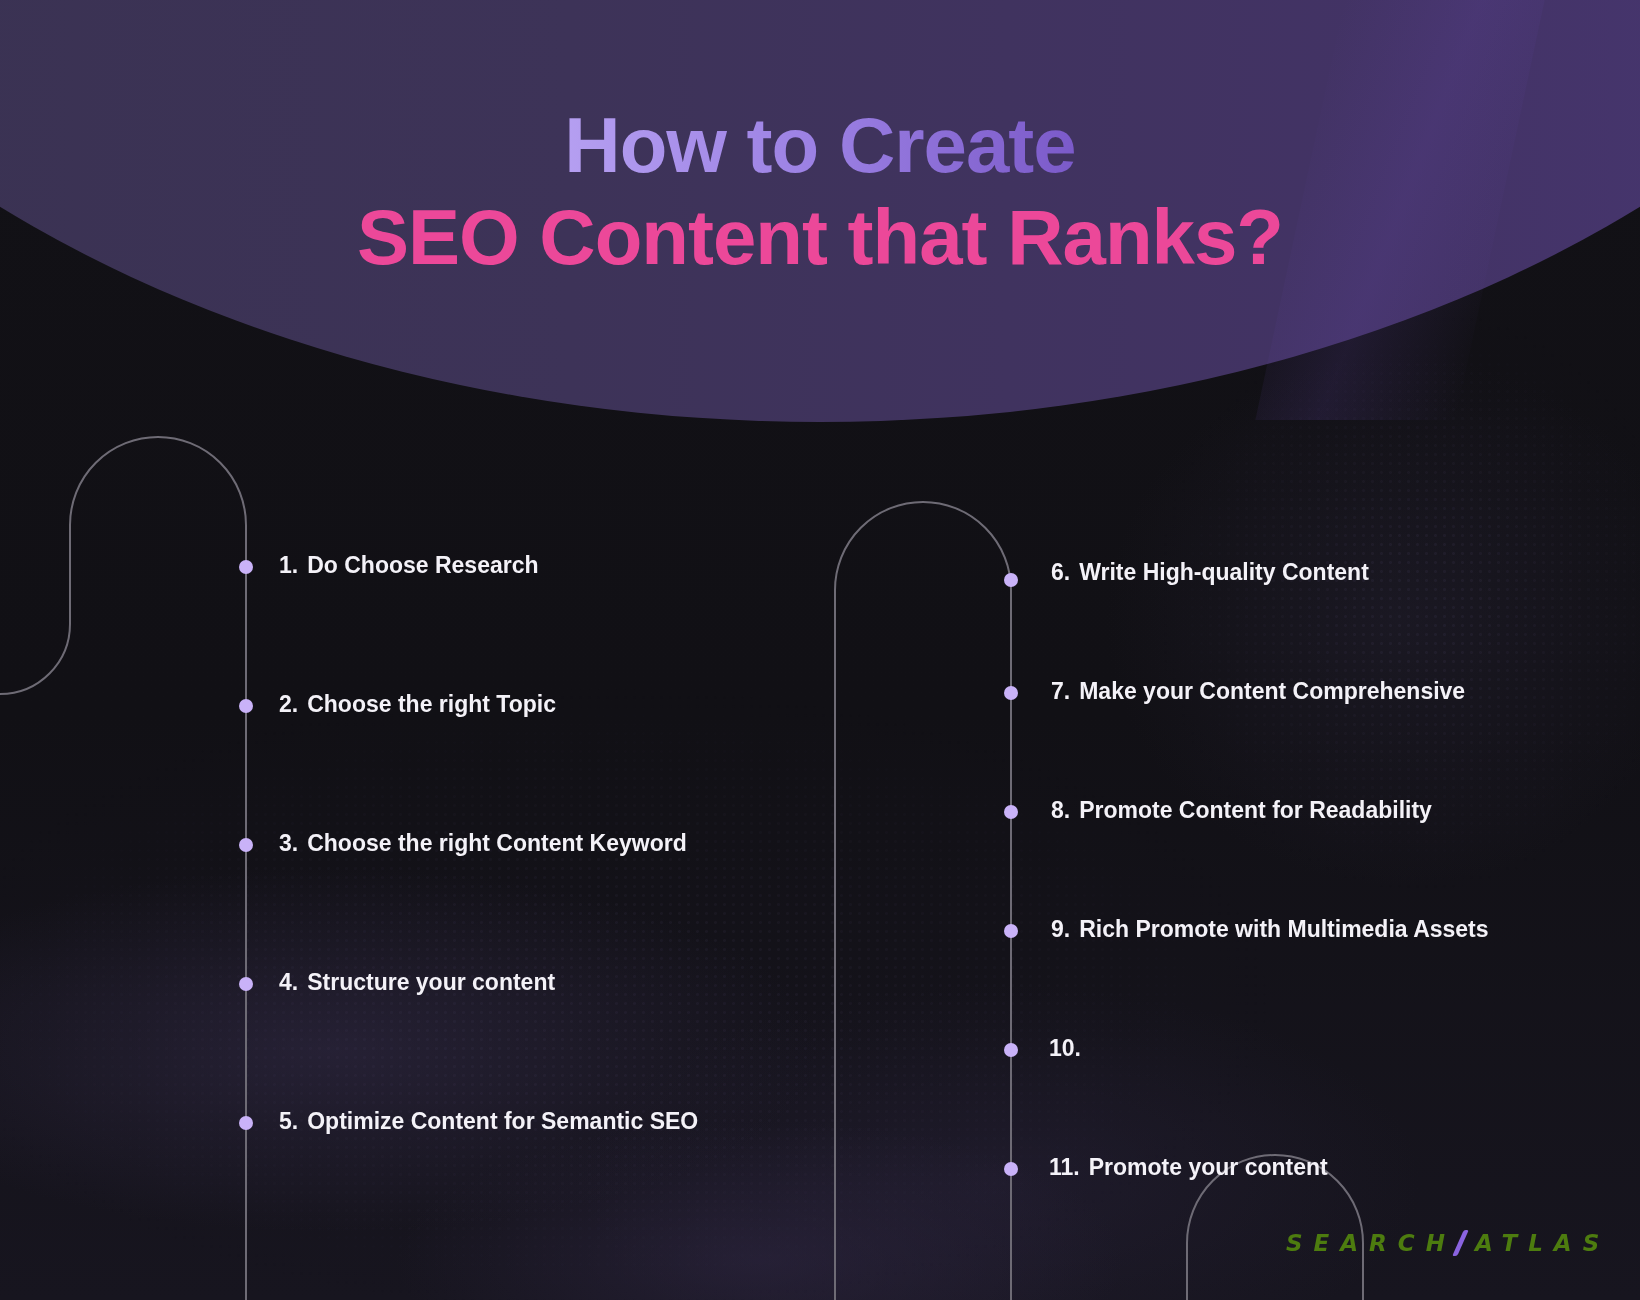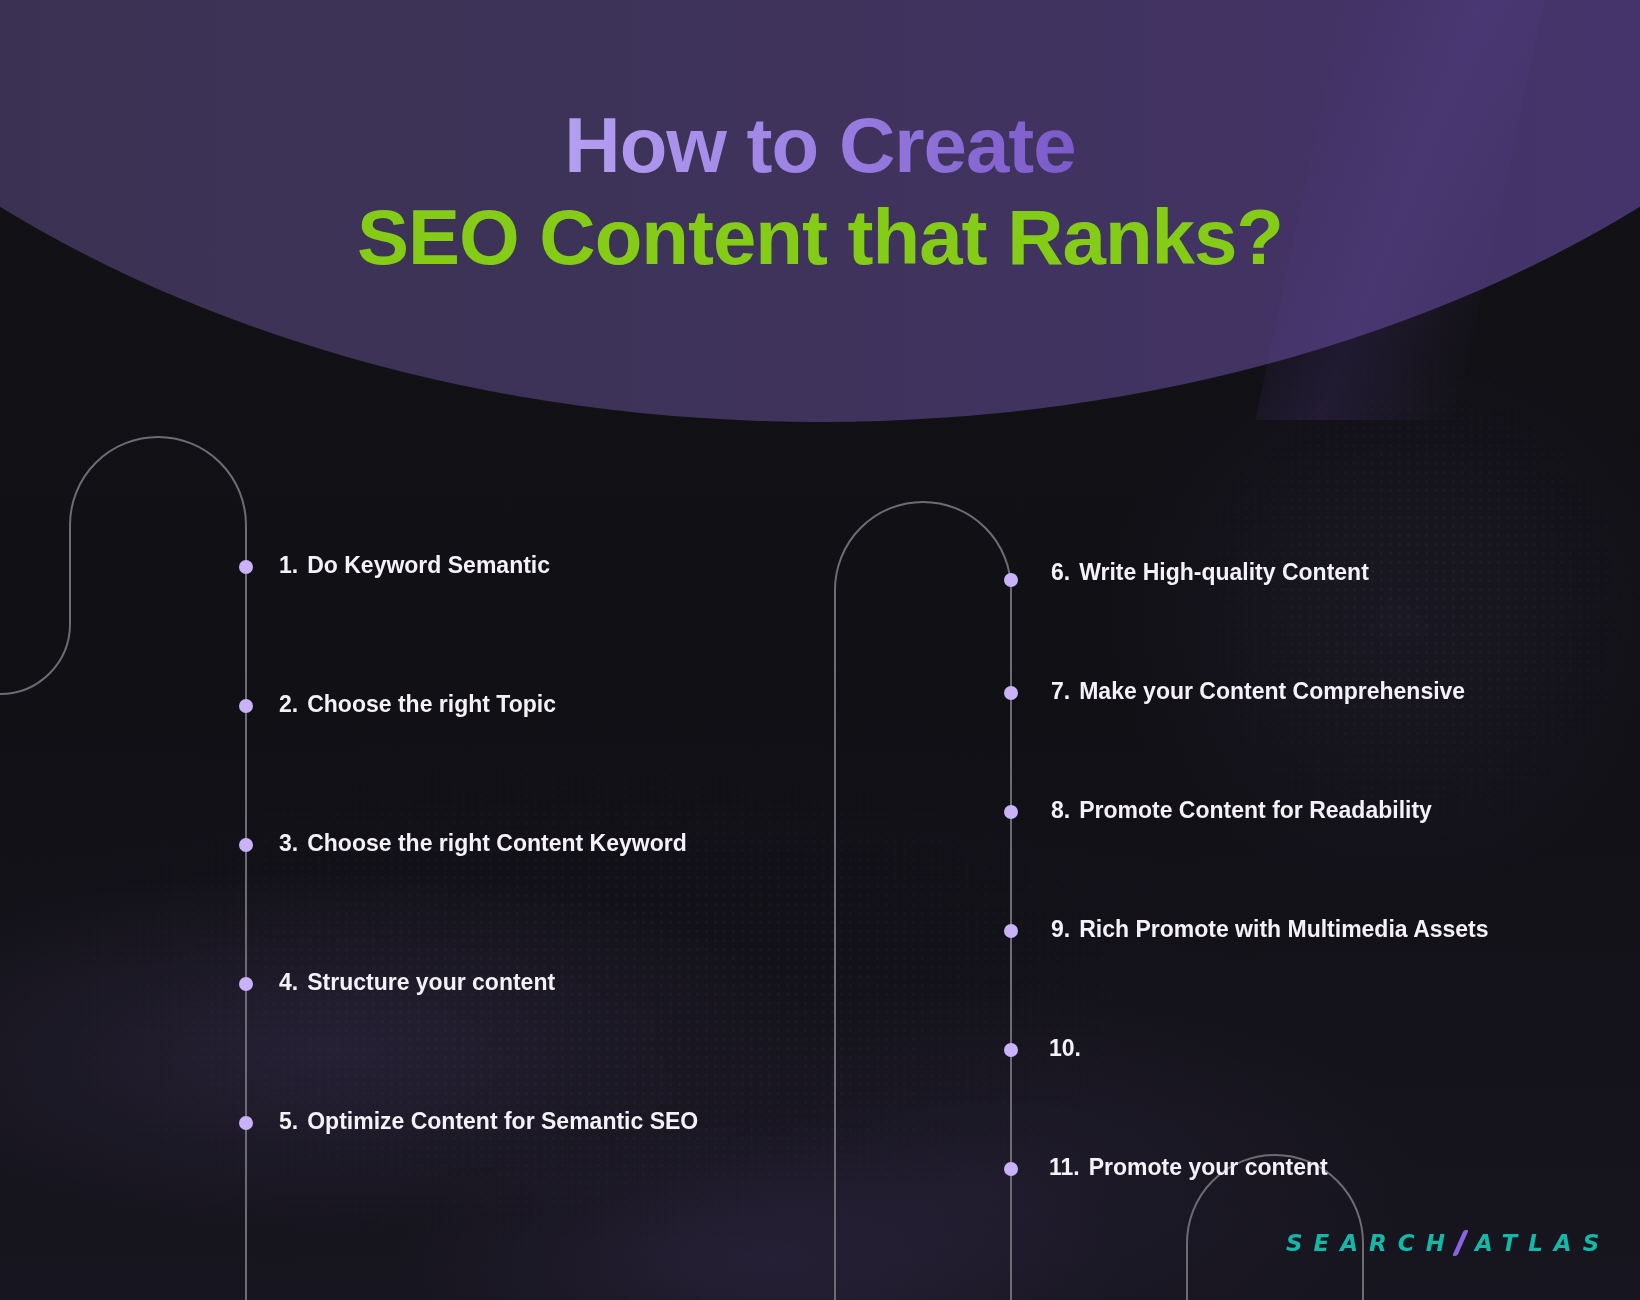--- a/index.html
+++ b/index.html
@@ -47,36 +47,36 @@
     font-weight: 700; letter-spacing: -1px; margin: 0;
   }
   .title-1 {
     top: 100px; font-size: 78px; line-height: 90px;
   }
   .title-1 span {
     background: linear-gradient(90deg, #b59ff1 0%, #9b80e3 50%, #7b5ac9 100%);
     -webkit-background-clip: text; background-clip: text; color: transparent;
   }
   .title-2 {
-    top: 192px; font-size: 78px; line-height: 90px; color: #84cc16;
+    top: 192px; font-size: 78px; line-height: 90px; color: #ec4899;
   }
   svg.lines { position: absolute; left: 0; top: 0; }
   .item {
     position: absolute; display: flex; align-items: center;
     color: #f4f2f8; font-weight: 700; font-size: 23px; white-space: nowrap;
   }
   .dot {
     position: absolute; width: 14px; height: 14px; border-radius: 50%;
     background: #c9b2f8; margin-left: -7px; margin-top: -7px;
   }
   .num { display: inline-block; margin-right: 9px; }
   .logo {
     position: absolute; left: 1286px; top: 1230px;
     font-family: "DejaVu Sans", sans-serif; font-weight: 700; font-style: italic;
-    font-size: 23px; letter-spacing: 11px; color: #14b8a6;
+    font-size: 23px; letter-spacing: 11px; color: #4d7c0f;
     display: flex; align-items: center;
   }
   .logo .slash {
     display: inline-block; width: 5px; height: 26px; background: #8a63e0;
     transform: skewX(-24deg); margin: 0 12px 0 2px; border-radius: 2px;
   }
 </style>
 </head>
 <body>
 
@@ -95,21 +95,21 @@
   <path d="M 0 694 A 70 70 0 0 0 70 624 L 70 525 A 88 88 0 0 1 246 525 L 246 1300" fill="none" stroke="#6e6b75" stroke-width="2"></path>
 
   <path d="M 835 1300 L 835 590 A 88 88 0 0 1 1011 590 L 1011 1300" fill="none" stroke="#6e6b75" stroke-width="2"></path>
 
   <path d="M 1187 1300 L 1187 1243 A 88 88 0 0 1 1363 1243 L 1363 1300" fill="none" stroke="#6e6b75" stroke-width="2"></path>
 </svg>
 
 <div class="dot" style="left:246px; top:567px;"></div>
 <div class="item" style="left:279px; top:552px;">
   <span class="num">1.</span>
-  <span>Do Keyword Semantic</span>
+  <span>Do Choose Research</span>
 </div>
 
 <div class="dot" style="left:246px; top:706px;"></div>
 <div class="item" style="left:279px; top:691px;">
   <span class="num">2.</span>
   <span>Choose the right Topic</span>
 </div>
 
 <div class="dot" style="left:246px; top:845px;"></div>
 <div class="item" style="left:279px; top:830px;">

